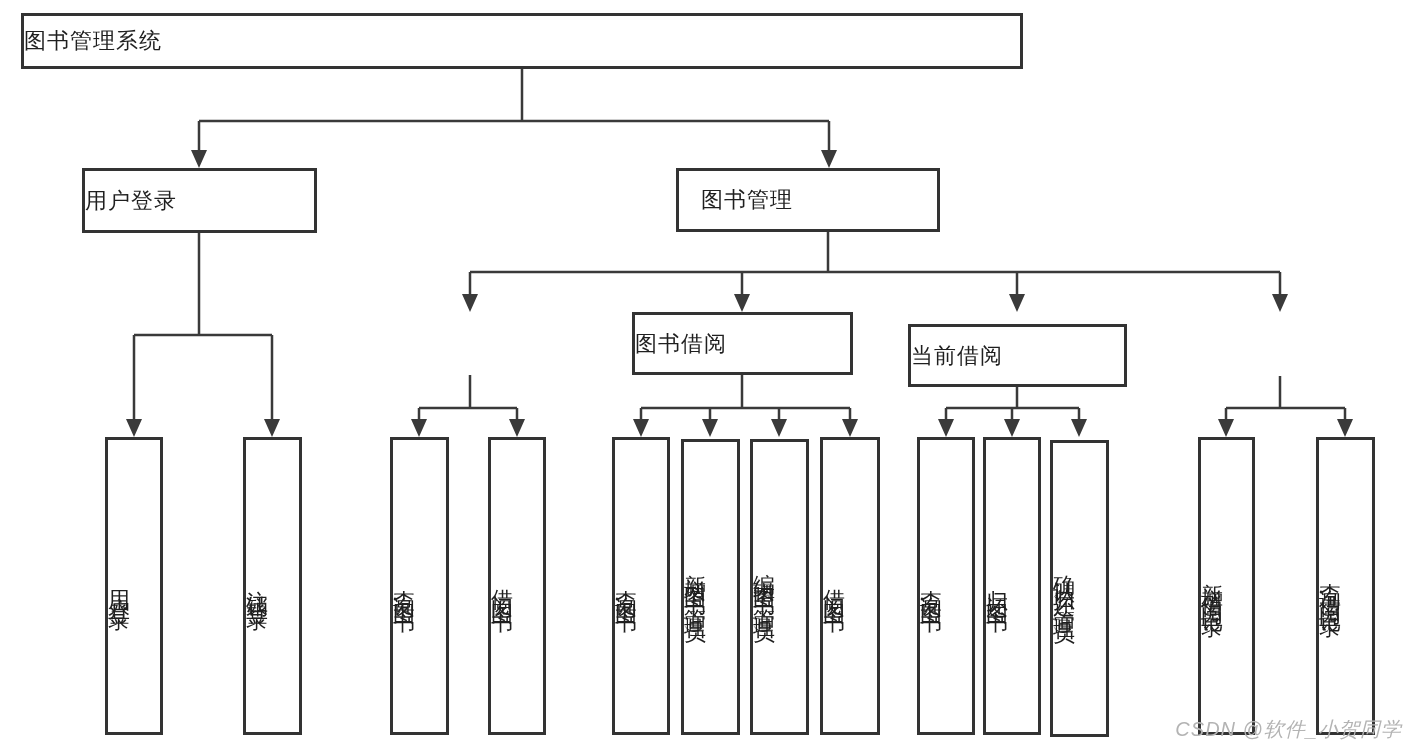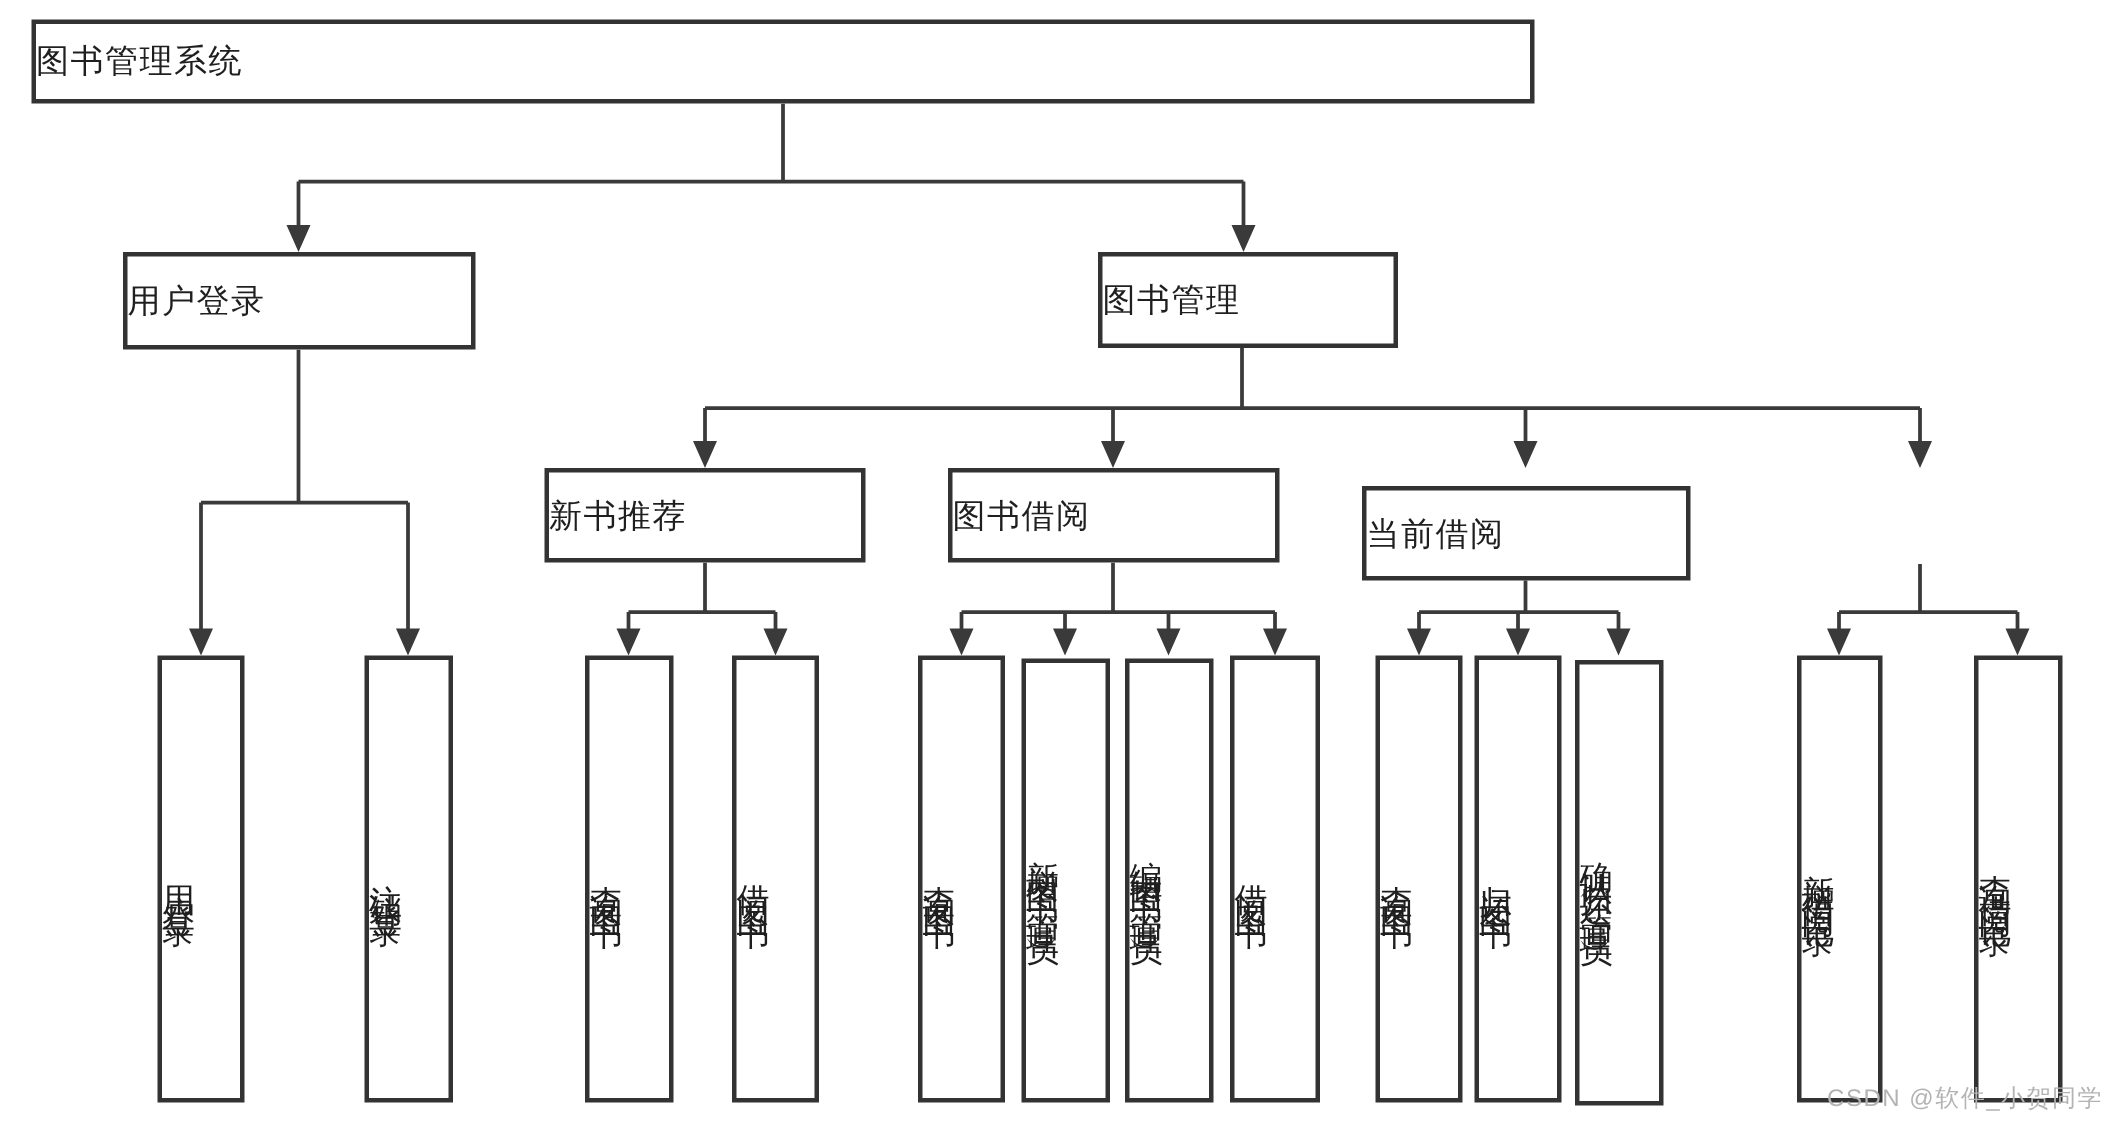--- a/index.html
+++ b/index.html
@@ -34,23 +34,24 @@
     writing-mode:vertical-rl;
     text-orientation:mixed;
     letter-spacing:7px;
     line-height:1;
     font-size:22px;
   }
   .watermark{
     position:absolute;
     right:3px;bottom:4px;
     color:var(--wm);
-    font-size:16px;
+    font-size:20px;
     letter-spacing:1px;
     white-space:nowrap;
+    font-style:italic;
   }
 </style>
 </head>
 <body>
 
 <div class="stage">
 
   <svg class="wires" viewBox="0 0 1405 747" aria-hidden="true">
     <path class="ln" d="
       M522,69 V122
@@ -98,27 +99,24 @@
     "></path>
   </svg>
 
   <div class="node" style="left:21px;top:13px;width:1002px;height:56px;">
     <span>图书管理系统</span>
   </div>
 
   <div class="node" style="left:82px;top:168px;width:235px;height:65px;">
     <span>用户登录</span>
   </div>
-  <div class="node" style="left:732px;top:168px;width:200px;height:64px;">
+  <div class="node" style="left:676px;top:168px;width:264px;height:64px;padding-left:22px;">
     <span>图书管理</span>
   </div>
 
-  <div class="node" style="left:363px;top:312px;width:214px;height:63px;">
-    <span>新书推荐</span>
-  </div>
   <div class="node" style="left:632px;top:312px;width:221px;height:63px;">
     <span>图书借阅</span>
   </div>
   <div class="node" style="left:908px;top:312px;width:219px;height:63px;margin-top:12px;">
     <span>当前借阅</span>
   </div>
 
   <div class="node vert" style="left:105px;top:437px;width:58px;height:298px;">
     <span>用户登录</span>
   </div>

